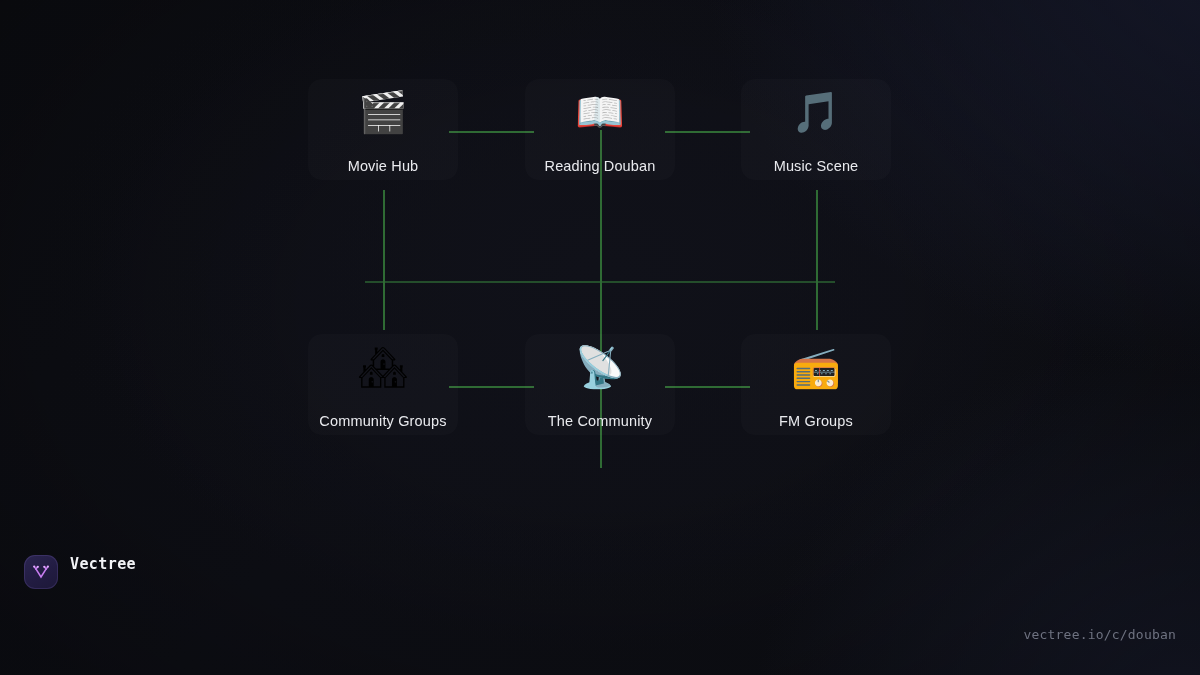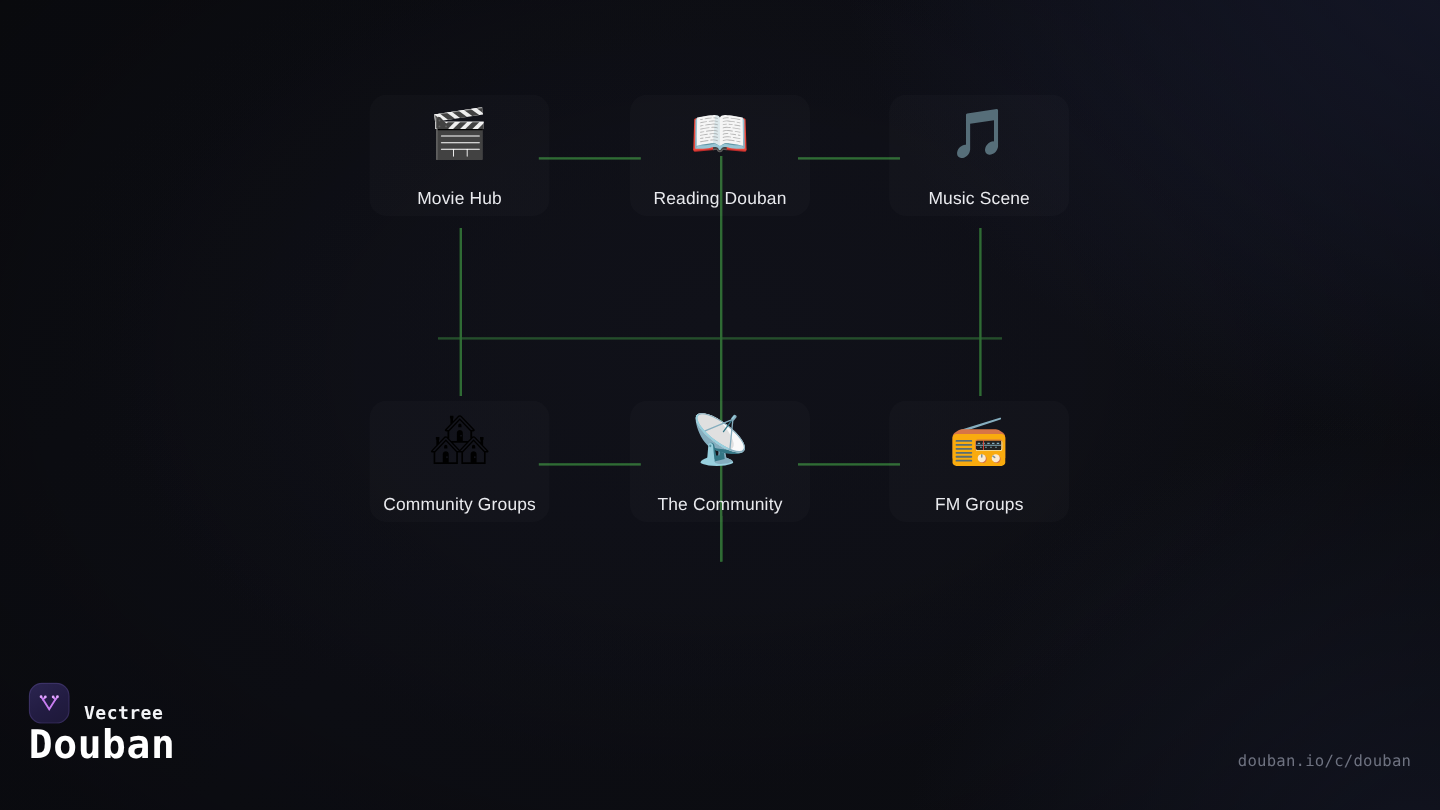--- a/index.html
+++ b/index.html
@@ -61,22 +61,22 @@
     font-size:14.5px;
     line-height:19px;
     color:#e9eaee;
     letter-spacing:.15px;
     white-space:nowrap;
   }
 
   
   #footer { position:absolute; left:0; right:0; bottom:0; height:120px; }
   #brand-row {
-    position:absolute; left:24px; top:14px;
-    display:flex; align-items:flex-end; gap:12px;
+    position:absolute; left:24px; top:0;
+    display:flex; align-items:flex-start; gap:12px;
   }
   #brand-mark {
     width:34px; height:34px; border-radius:11px;
     background:linear-gradient(150deg,#2b2550 0%,#221c42 55%,#1d1838 100%);
     box-shadow:inset 0 0 0 1px rgba(150,120,220,0.18);
     display:flex; align-items:center; justify-content:center;
     flex:none;
   }
   #brand-name {
     font-family:"DejaVu Sans Mono", monospace;
@@ -167,17 +167,16 @@
             <circle cx="4.6" cy="6.1" r="1.25"></circle>
             <circle cx="8.5" cy="6.3" r="1.25"></circle>
             <circle cx="15.6" cy="6.3" r="1.25"></circle>
             <circle cx="19.5" cy="6.1" r="1.25"></circle>
           </g>
         </svg>
       </div>
       <span id="brand-name">Vectree</span>
     </div>
 
-    <div id="title">Douban</div>
 
-    <div id="url">douban.io/c/douban</div>
+    <div id="url">vectree.io/c/douban</div>
   </div>
 </div>
 
 </body></html>

